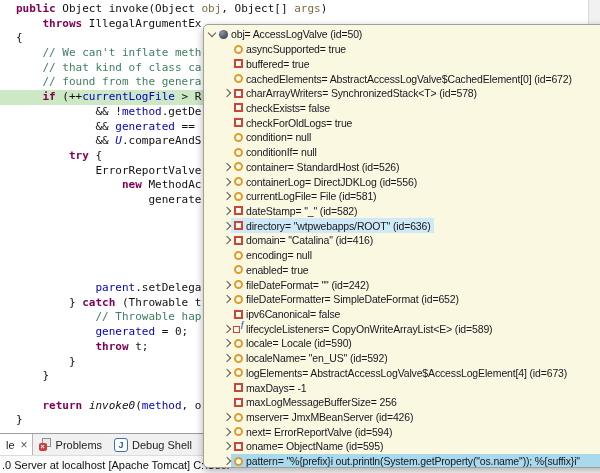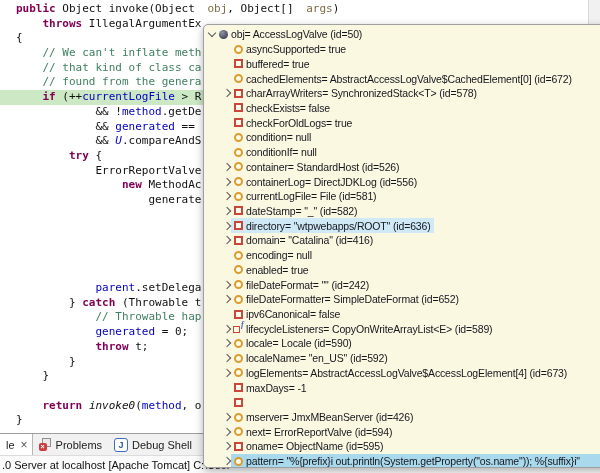--- a/index.html
+++ b/index.html
@@ -9,21 +9,21 @@
   
   .editor{position:absolute;left:0;top:0;width:600px;height:433px;background:#fff;}
   .code{position:absolute;left:16px;top:2px;font:11px/14.7px "DejaVu Sans Mono",monospace;color:#111;}
   .code-line{height:14.7px;line-height:14.7px;white-space:pre;}
   .code-line.hl{background:#cde8c5;margin-left:-16px;padding-left:16px;width:588px;box-sizing:border-box;}
   .tk-kw{color:#7f0055;font-weight:bold;}
   .tk-cm{color:#3f7f5f;}
   .tk-fd{color:#0000c0;}
   .tk-st{color:#0000c0;font-style:italic;}
   .tk-sm{font-style:italic;color:#111;}
-  .tk-pm{color:#7d6a45;margin-left:6px;}
+  .tk-pm{color:#7d6a45;}
   .tk-pl{color:#111;}
   .ruler{position:absolute;top:0;right:0;width:12px;height:433px;background:#f1f1f1;border-left:1px solid #d9d9d9;box-sizing:border-box;}
   .occ-mark{position:absolute;top:86px;right:2px;width:8px;height:17px;background:#b7d9f0;border:1px solid #8fb6d4;box-sizing:border-box;}
 
   
   .bottom{position:absolute;left:0;right:0;bottom:0;height:40px;background:#f1f1f1;border-top:1px solid #9d9d9d;box-sizing:border-box;}
   .tab-bar{height:21px;display:flex;align-items:center;}
   .tab{display:flex;align-items:center;gap:4px;padding:0 6px;height:21px;font-size:11px;color:#1c1c1c;white-space:nowrap;}
   .tab.sel{background:#fff;border-right:1px solid #b5b5b5;padding-right:4px;text-align:center;}
   .tab .close{color:#555;font-size:12px;margin-left:2px;cursor:pointer;}
@@ -399,20 +399,21 @@
             </span>
             <span class="vlbl">maxDays= -1</span>
           </span>
         </div>
         <div class="vrow lvl1">
           <span class="chev-box"></span>
           <span class="vcontent">
             <span class="icon-box">
               <span class="vi-private-field-icon"></span>
             </span>
+            <span class="vlbl">maxLogMessageBufferSize= 256</span>
           </span>
         </div>
         <div class="vrow lvl1">
           <span class="chev-box">
             <span class="chev"></span>
           </span>
           <span class="vcontent">
             <span class="icon-box">
               <span class="vi-protected-field-icon"></span>
             </span>

